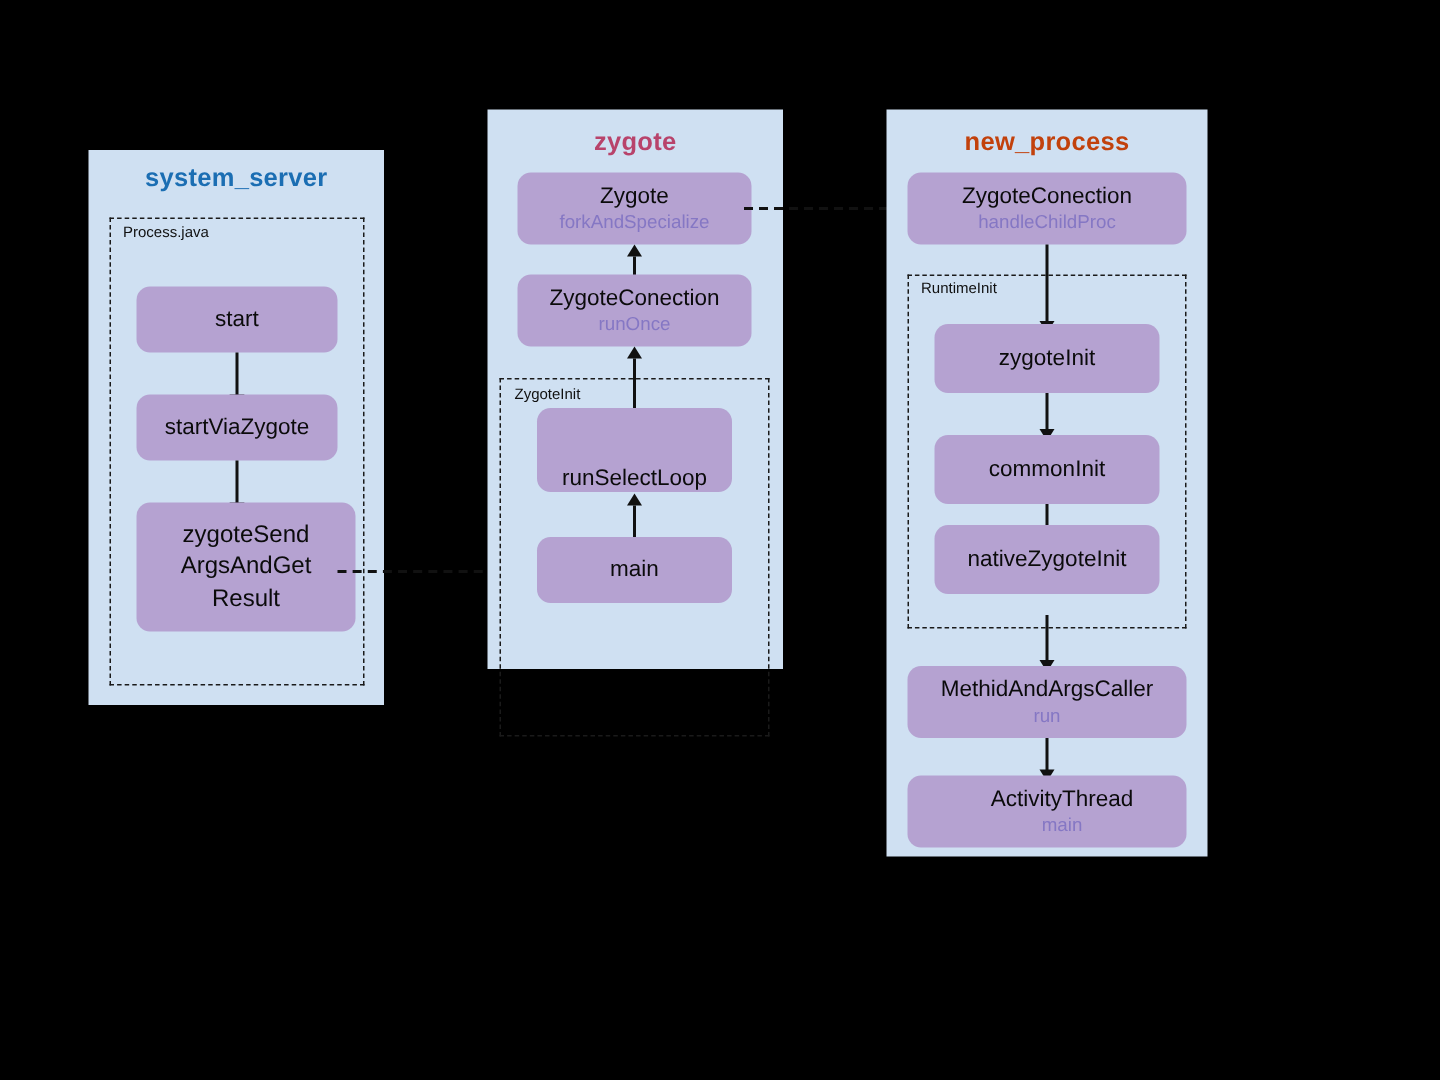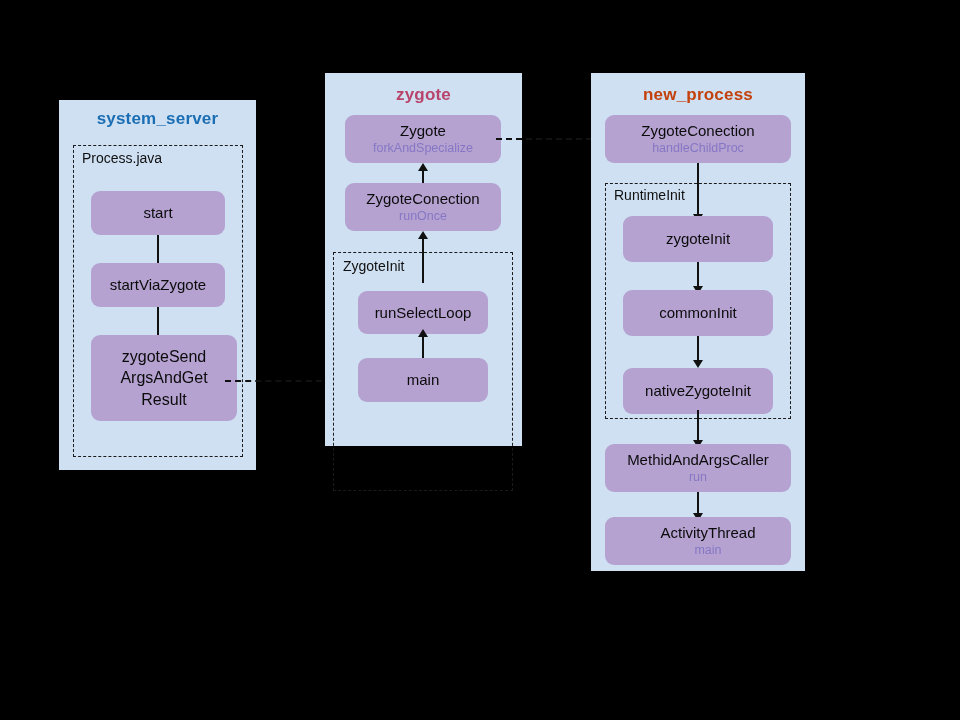--- a/index.html
+++ b/index.html
@@ -50,21 +50,21 @@
 
   
   .group-box {
     position: absolute;
     border: 1.6px dashed #1a1a1a;
     box-sizing: border-box;
     background: transparent;
   }
   .group-label {
     position: absolute;
-    font-size: 14px;
+    font-size: 10px;
     color: #101010;
     white-space: nowrap;
     background: transparent;
   }
 
   
   .node {
     position: absolute;
     background: #b5a2d1;
     border-radius: 9px;
@@ -172,21 +172,21 @@
       <div class="node-title">ZygoteConection</div>
       <div class="node-sub">runOnce</div>
     </div>
 
     <div class="group-box" style="left:8px; top:179px; width:180px; height:239px;"></div>
     <div class="group-label" style="left:18px; top:185px;">ZygoteInit</div>
 
     <div class="arrow-v" style="left:97px; top:166px; height:44px;"></div>
     <div class="arrow-head-up" style="left:93px; top:158px;"></div>
 
-    <div class="node" style="left:33px; top:218px; width:130px; height:43px;">
+    <div class="node" style="left:33px; top:199px; width:130px; height:56px;justify-content:flex-end;">
       <div class="node-title">runSelectLoop</div>
     </div>
 
     <div class="arrow-v" style="left:97px; top:264px; height:30px;"></div>
     <div class="arrow-head-up" style="left:93px; top:256px;"></div>
 
     <div class="node" style="left:33px; top:285px; width:130px; height:44px;">
       <div class="node-title">main</div>
     </div>
   </div>
@@ -215,21 +215,21 @@
     <div class="arrow-v" style="left:106px; top:189px; height:26px;"></div>
     <div class="arrow-head-down" style="left:102px; top:213px;"></div>
 
     <div class="node" style="left:32px; top:217px; width:150px; height:46px;">
       <div class="node-title">commonInit</div>
     </div>
 
     <div class="arrow-v" style="left:106px; top:263px; height:26px;"></div>
     <div class="arrow-head-down" style="left:102px; top:287px;"></div>
 
-    <div class="node" style="left:32px; top:295px; width:150px; height:46px;">
+    <div class="node" style="left:32px; top:277px; width:150px; height:46px;">
       <div class="node-title">nativeZygoteInit</div>
     </div>
 
     <div class="arrow-v" style="left:106px; top:337px; height:32px;"></div>
     <div class="arrow-head-down" style="left:102px; top:367px;"></div>
 
     <div class="node" style="left:14px; top:371px; width:186px; height:48px;">
       <div class="node-title">MethidAndArgsCaller</div>
       <div class="node-sub">run</div>
     </div>

